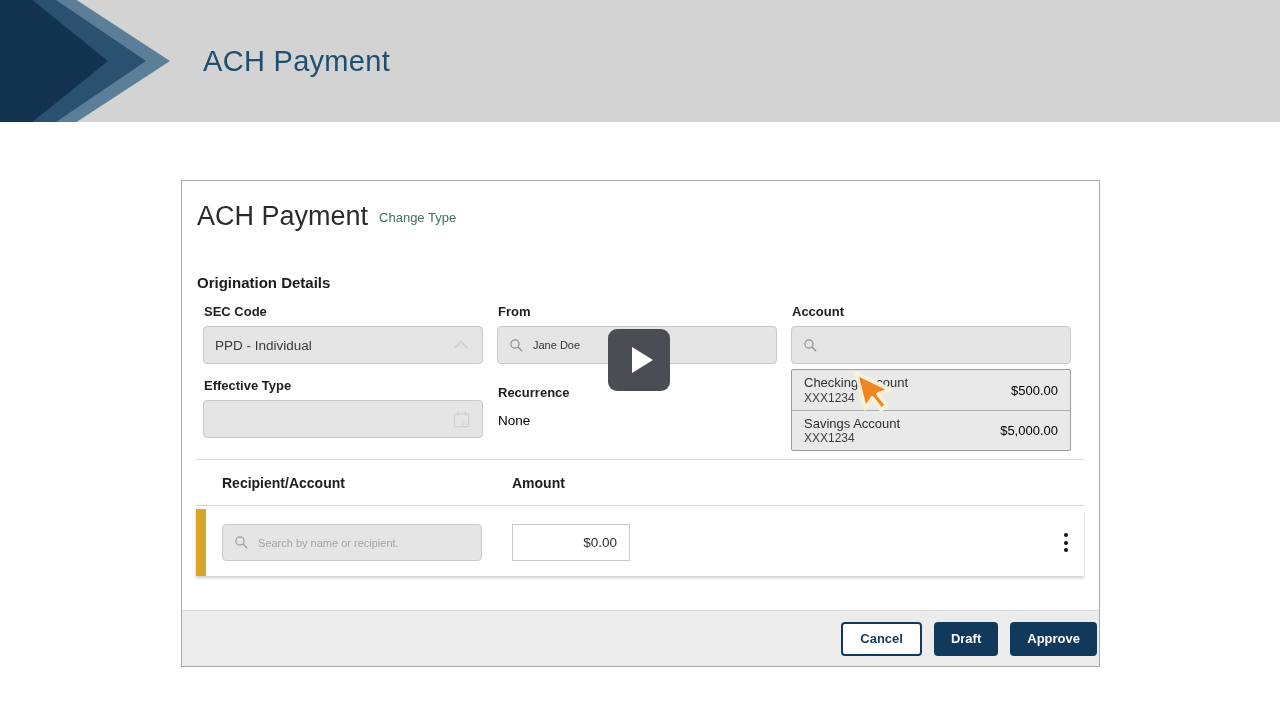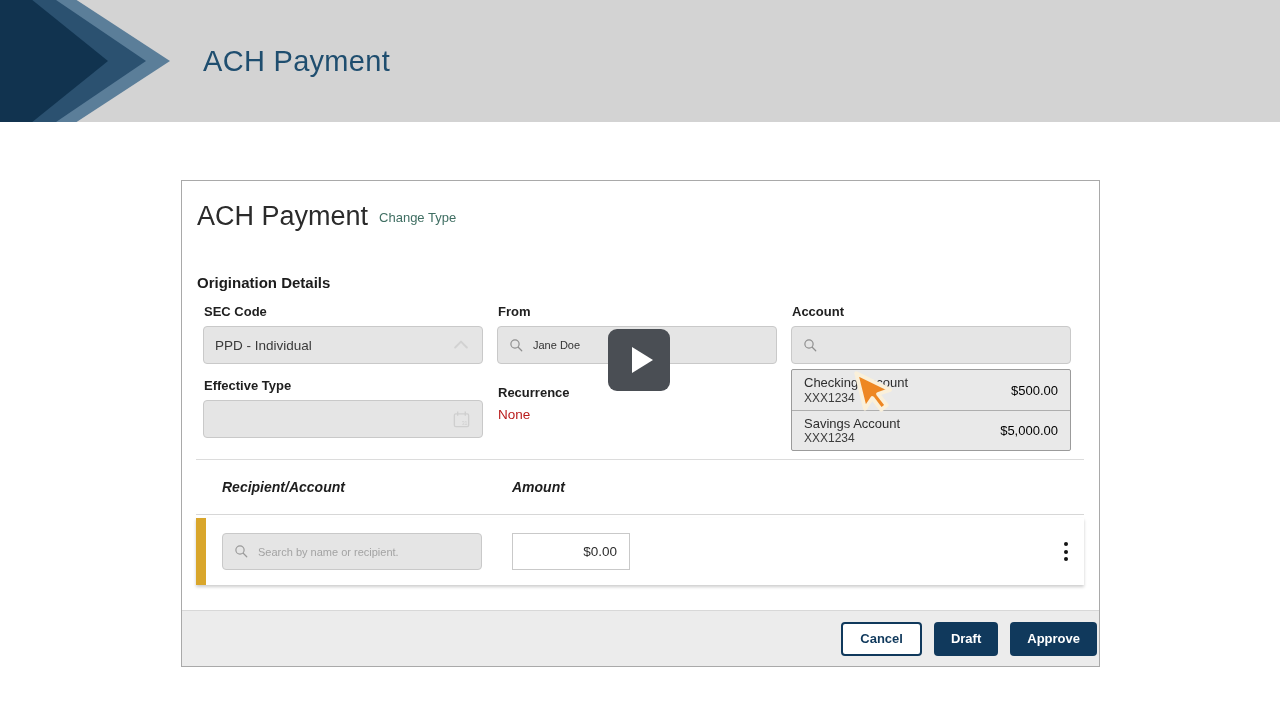--- a/index.html
+++ b/index.html
@@ -40,36 +40,36 @@
   .field { height:38px; border:1px solid #c9c9c9; border-radius:4px;
     background:#e5e5e5; display:flex; align-items:center; padding:0 11px; }
   .field input { flex:1; min-width:0; border:none; outline:none; background:transparent;
     font-family:inherit; font-size:11px; color:#333; }
   .field input::placeholder { color:#a3a3a3; }
   .field .icon-left { margin-right:9px; display:flex; }
   .field .icon-right { margin-left:auto; display:flex; }
   .field-text { font-size:13.5px; color:#3a3a3a; }
   .mt1 { margin-top:14px; }
   .mt2 { margin-top:21px; }
-  .recurrence-value { margin-top:7px; font-size:13.5px; color:#b91c1c; margin-left:1px; }
+  .recurrence-value { margin-top:13px; font-size:13.5px; color:#000000; margin-left:1px; }
 
   
   .acct-dropdown { margin-top:5px; border:1px solid #9b9b9b; border-radius:2px;
     background:#e9e9e9; }
   .acct-option { height:40px; display:flex; align-items:center; padding:0 12px; cursor:pointer; }
   .acct-option + .acct-option { border-top:1px solid #aeaeae; }
   .acct-names { display:flex; flex-direction:column; line-height:1.18; }
   .acct-name { font-size:13px; color:#2e2e2e; }
   .acct-num { font-size:12px; color:#3c3c3c; }
   .acct-balance { margin-left:auto; font-size:13px; color:#000000; }
 
   
   .recipients { position:absolute; left:14px; top:278px; width:888px; }
-  .rec-header { height:56px; border-top:1px solid #dcdcdc; border-bottom:1px solid #d7d7d7;
-    display:flex; align-items:center;font-style:italic; }
+  .rec-header { height:47px; border-top:1px solid #dcdcdc; border-bottom:1px solid #d7d7d7;
+    display:flex; align-items:center; }
   .rec-h-recipient { margin-left:26px; width:290px; font-weight:700; font-size:14px; color:#1d1d1d; }
   .rec-h-amount { font-weight:700; font-size:14px; color:#1d1d1d; }
   .rec-row { position:relative; margin-top:3px; height:67px; background:#fff;
     box-shadow:0 2px 3px rgba(0,0,0,0.2); }
   .stripe { position:absolute; left:0; top:0; bottom:0; width:10px; background:#d9a62b; }
   .rec-search { position:absolute; left:26px; top:15px; width:260px; height:37px; }
   .amount-input { position:absolute; left:316px; top:15px; width:118px; height:37px;
     border:1px solid #c9c9c9; border-radius:0; text-align:right; padding:0 12px;
     font-family:inherit; font-size:13.5px; color:#2d2d2d; outline:none; }
   .kebab { position:absolute; right:8px; top:50%; transform:translateY(-50%);

